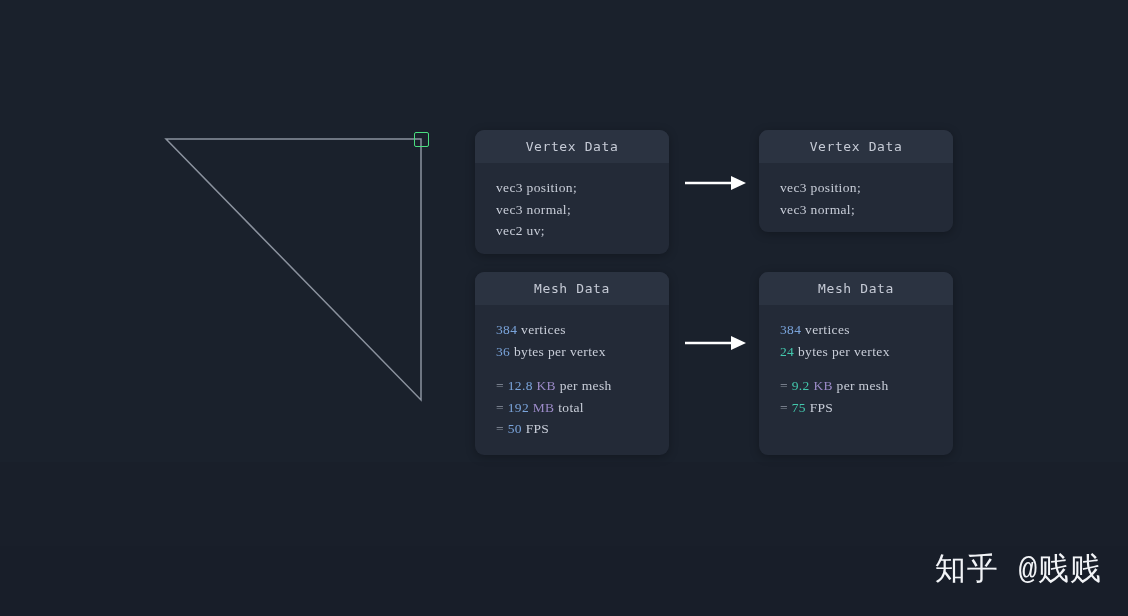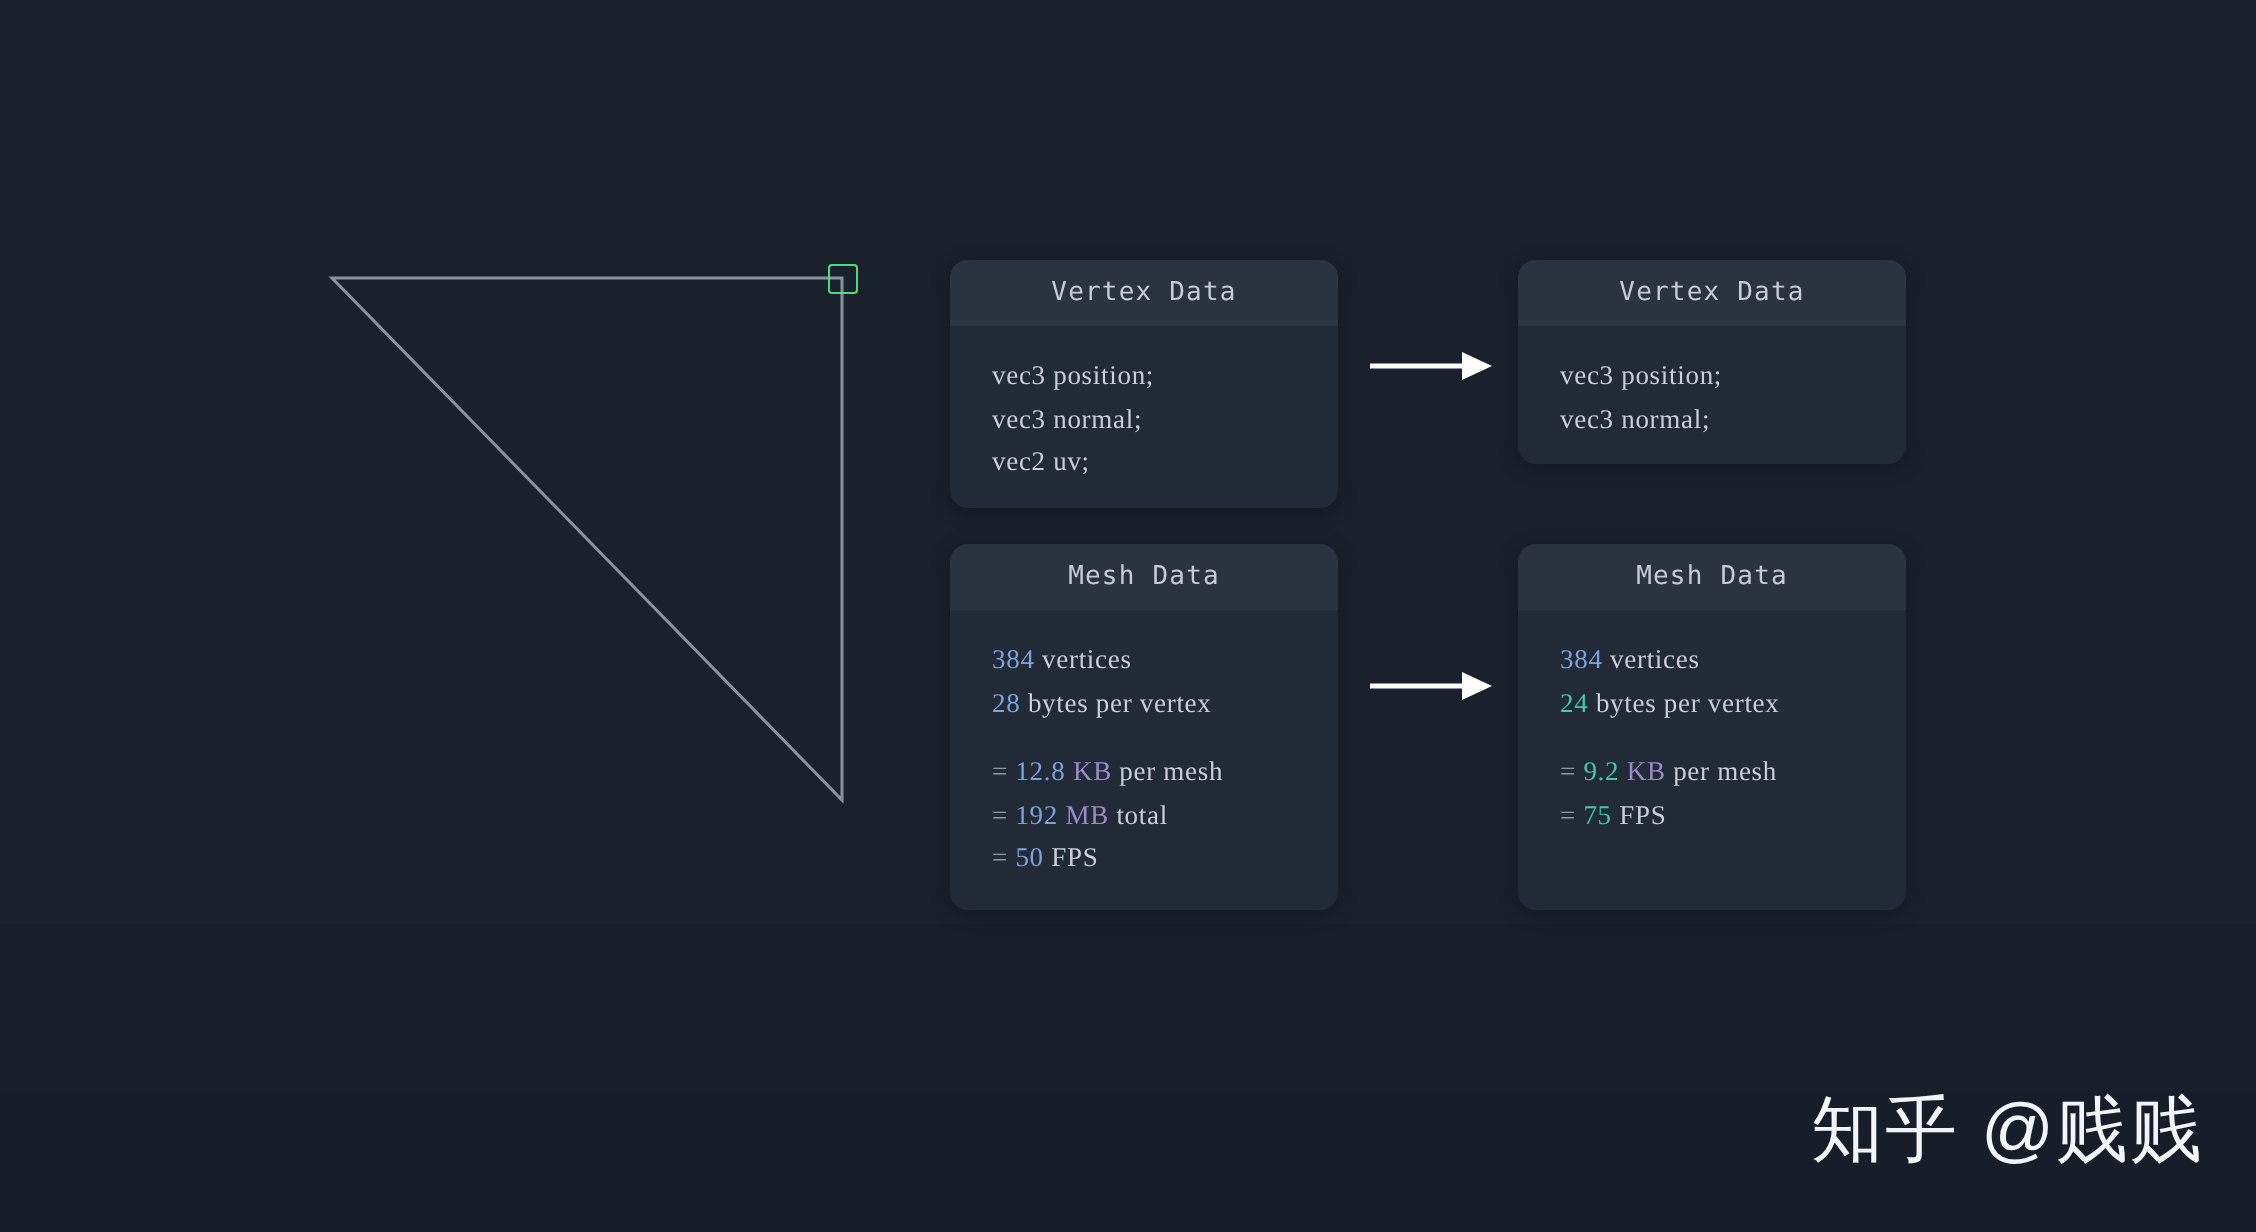--- a/index.html
+++ b/index.html
@@ -85,22 +85,22 @@
   .arrow {
     position: absolute;
     height: 22px;
   }
 
   
   #watermark {
     position: absolute;
     right: 26px;
     bottom: 26px;
-    font-family: Liberation Sans, sans-serif;
-    font-size: 36px;
+    font-family: Liberation Mono, monospace;
+    font-size: 31px;
     color: #f2f4f7;
     letter-spacing: 1px;
     white-space: nowrap;
   }
 </style>
 </head>
 <body>
 
 <div id="stage" style="width: 1128px; height: 616px;">
 
@@ -129,21 +129,21 @@
       <div class="code-line txt-dim">vec3 normal;</div>
     </div>
   </div>
 
   <div class="panel" id="p-before-mesh" style="left:475px; top:272px; width:194px; height:183px;">
     <div class="panel-header">Mesh Data</div>
     <div class="panel-body">
 
       <div class="code-line"><span class="num-blue">384</span><span class="txt-dim"> </span><span class="txt-dim">vertices</span></div>
 
-      <div class="code-line"><span class="num-blue">28</span><span class="txt-dim"> </span><span class="txt-dim">bytes per vertex</span></div>
+      <div class="code-line"><span class="num-blue">36</span><span class="txt-dim"> </span><span class="txt-dim">bytes per vertex</span></div>
 
       <div class="spacer-line"></div>
 
       <div class="code-line"><span class="op-dim">=</span><span class="txt-dim"> </span><span class="num-blue">12.8</span><span class="txt-dim"> </span><span class="unit-purp">KB</span><span class="txt-dim"> </span><span class="txt-dim">per mesh</span></div>
 
       <div class="code-line"><span class="op-dim">=</span><span class="txt-dim"> </span><span class="num-blue">192</span><span class="txt-dim"> </span><span class="unit-purp">MB</span><span class="txt-dim"> </span><span class="txt-dim">total</span></div>
 
       <div class="code-line"><span class="op-dim">=</span><span class="txt-dim"> </span><span class="num-blue">50</span><span class="txt-dim"> </span><span class="txt-dim">FPS</span></div>
 
     </div>

